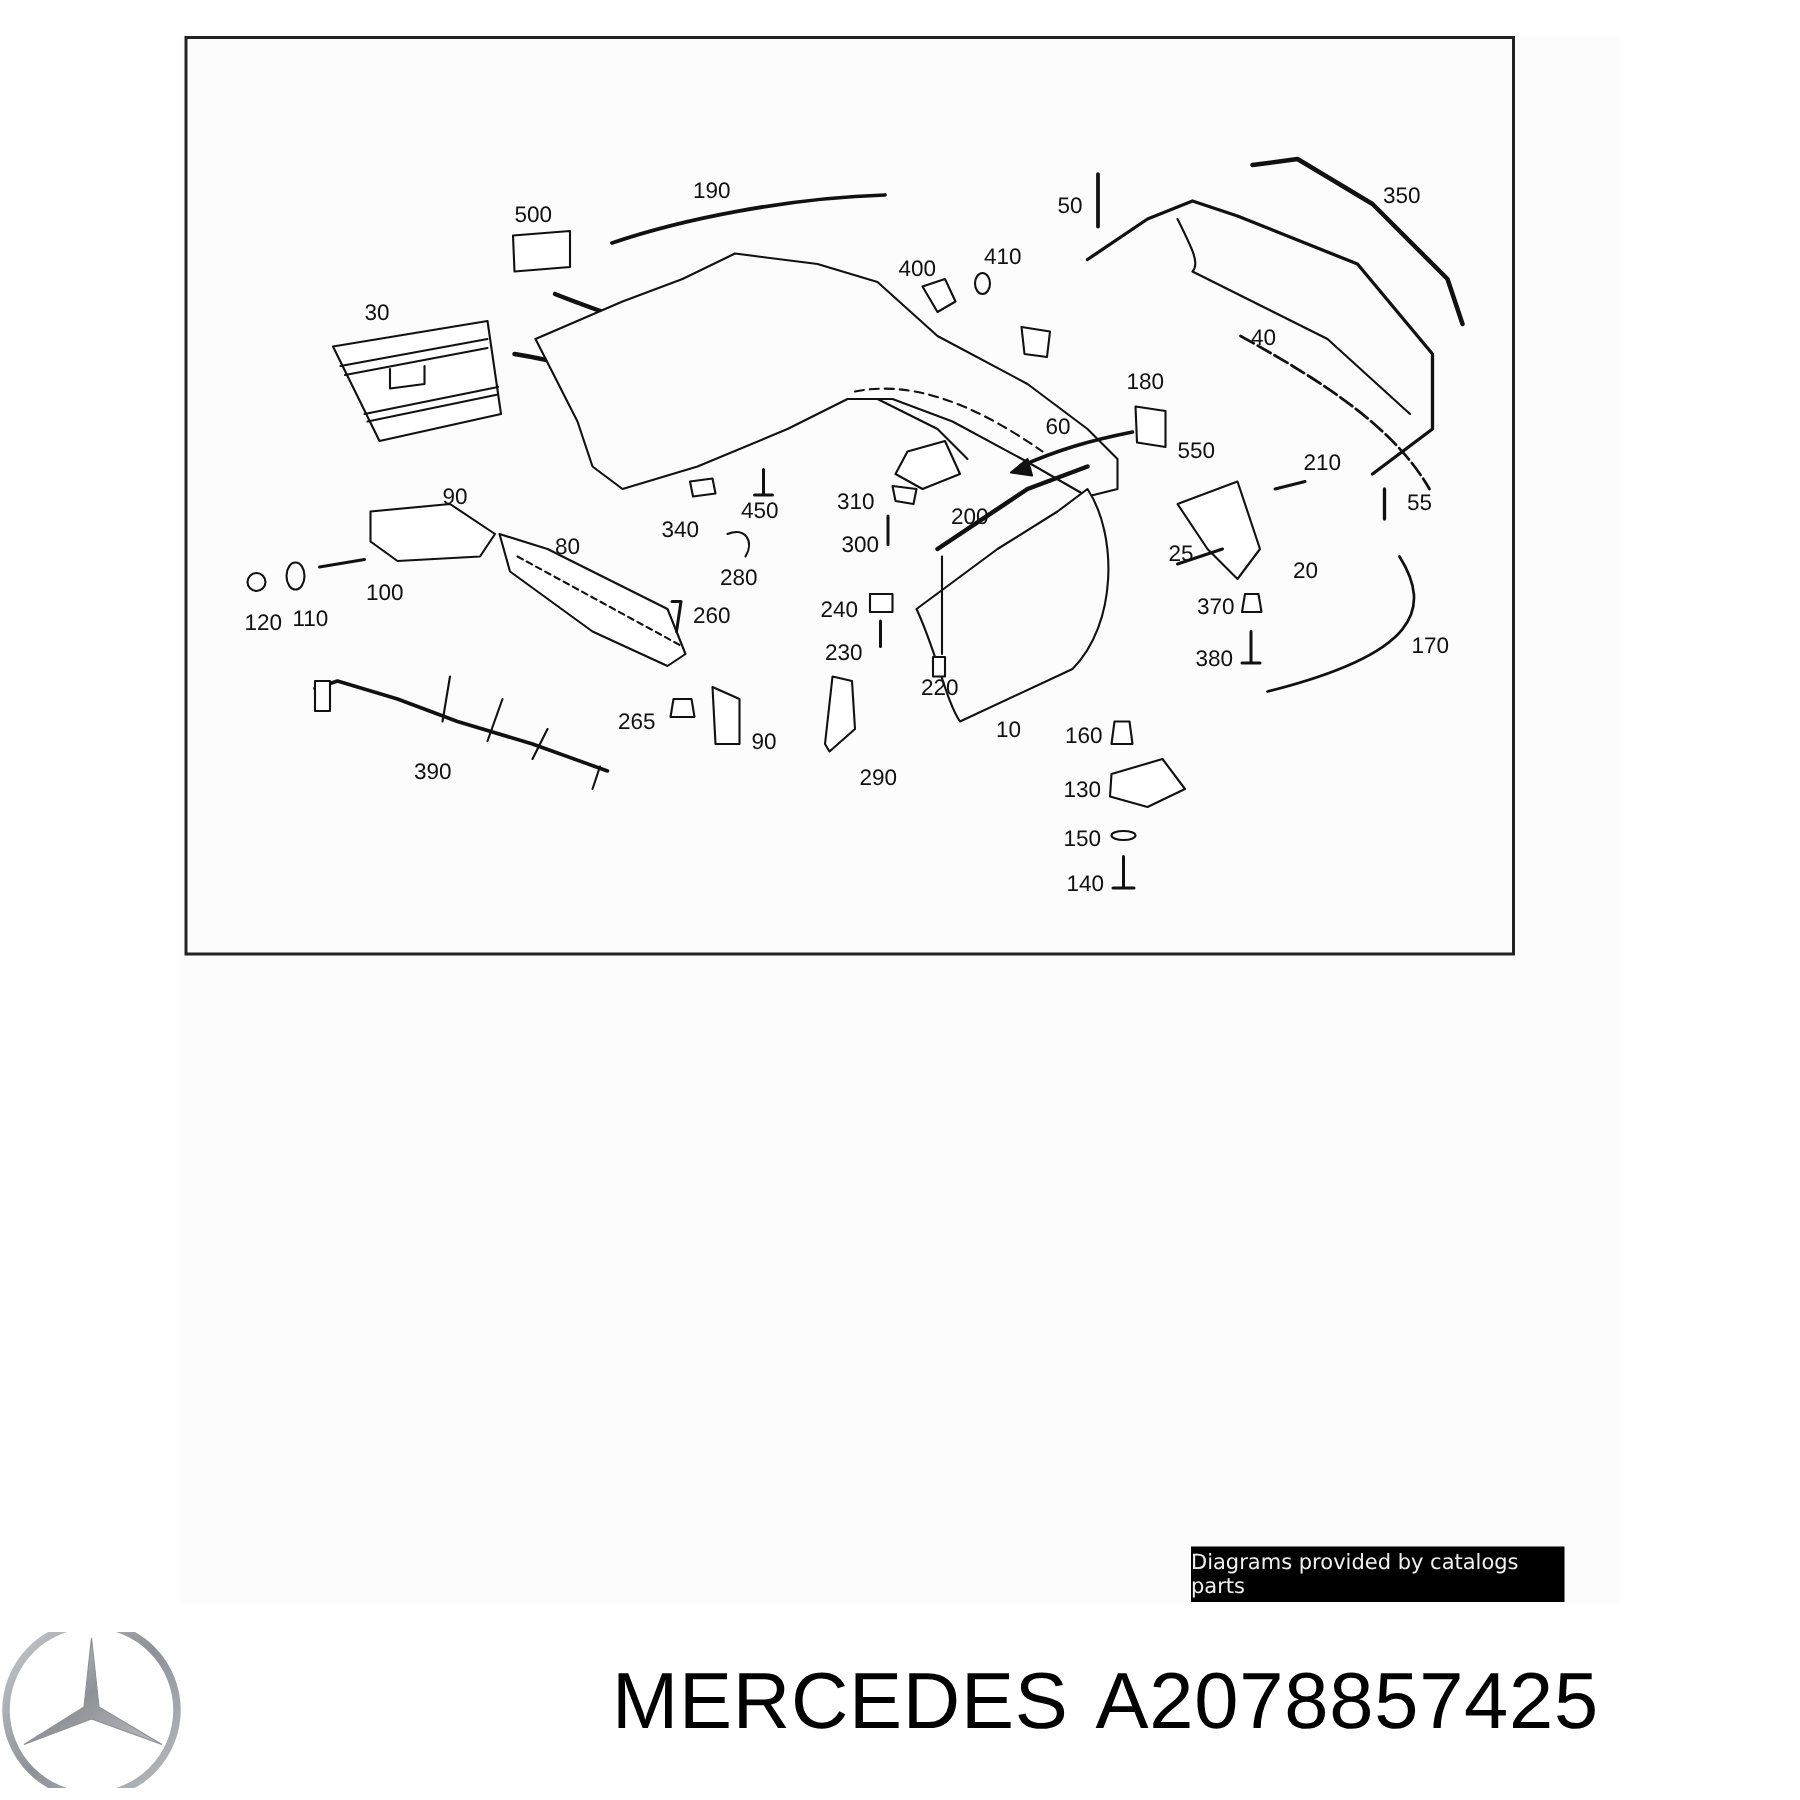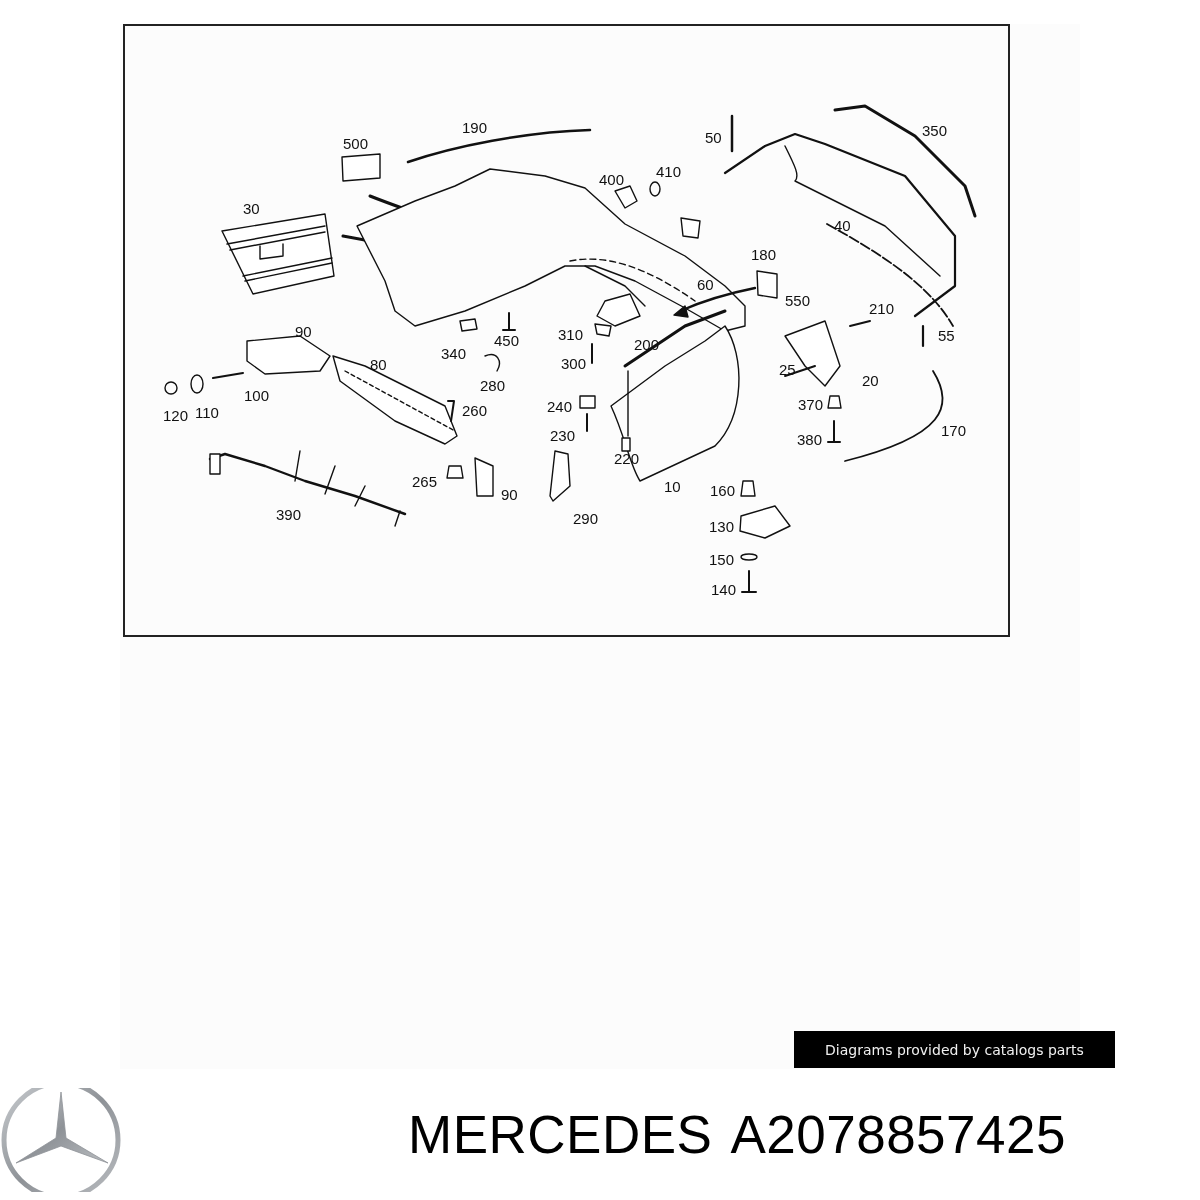--- a/index.html
+++ b/index.html
@@ -3,21 +3,21 @@
 <meta charset="utf-8">
 <style>
   html, body { margin: 0; padding: 0; background: #ffffff; }
   body { width: 1200px; height: 1200px; position: relative; overflow: hidden;
          font-family: "Liberation Sans", sans-serif; }
   .bg-panel { position: absolute; left: 120px; top: 24px; width: 960px; height: 1045px; background: #fcfcfc; }
   .diagram-frame { position: absolute; left: 123px; top: 24px; width: 887px; height: 613px;
                    border: 2px solid #222; background: #fcfcfc; box-sizing: border-box; }
   .diagram-svg { position: absolute; left: 0; top: 0; width: 883px; height: 609px; }
   .callout { position: absolute; font-size: 15px; color: #111; line-height: 1; white-space: nowrap; }
-  .credit { position: absolute; left: 794px; top: 1031px; width: 321px; height: 37px; background: #000;
+  .credit { position: absolute; left: 794px; top: 1031px; width: 249px; height: 37px; background: #000;
             color: #f0f0f0; font-family: "DejaVu Sans", sans-serif; font-size: 14px;
             display: flex; align-items: center; justify-content: center; }
   .logo { position: absolute; left: 0; top: 1088px; width: 124px; height: 104px; }
   .title { position: absolute; left: 408px; top: 1108px; font-size: 53px; color: #000; letter-spacing: 0.5px;
            white-space: nowrap; line-height: 1; }
   .title span + span { margin-left: 18px; }
 </style>
 </head>
 <body>
 

